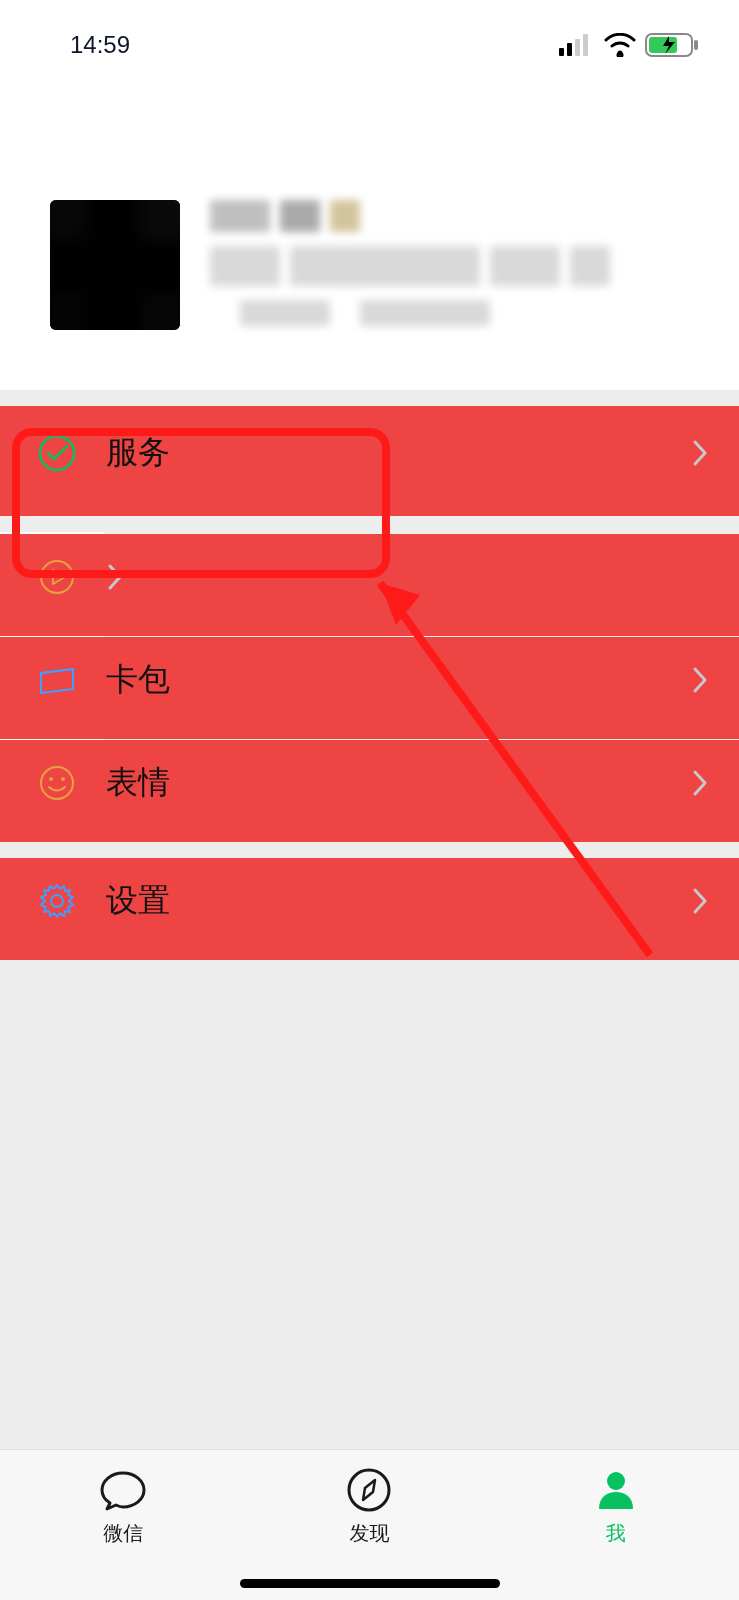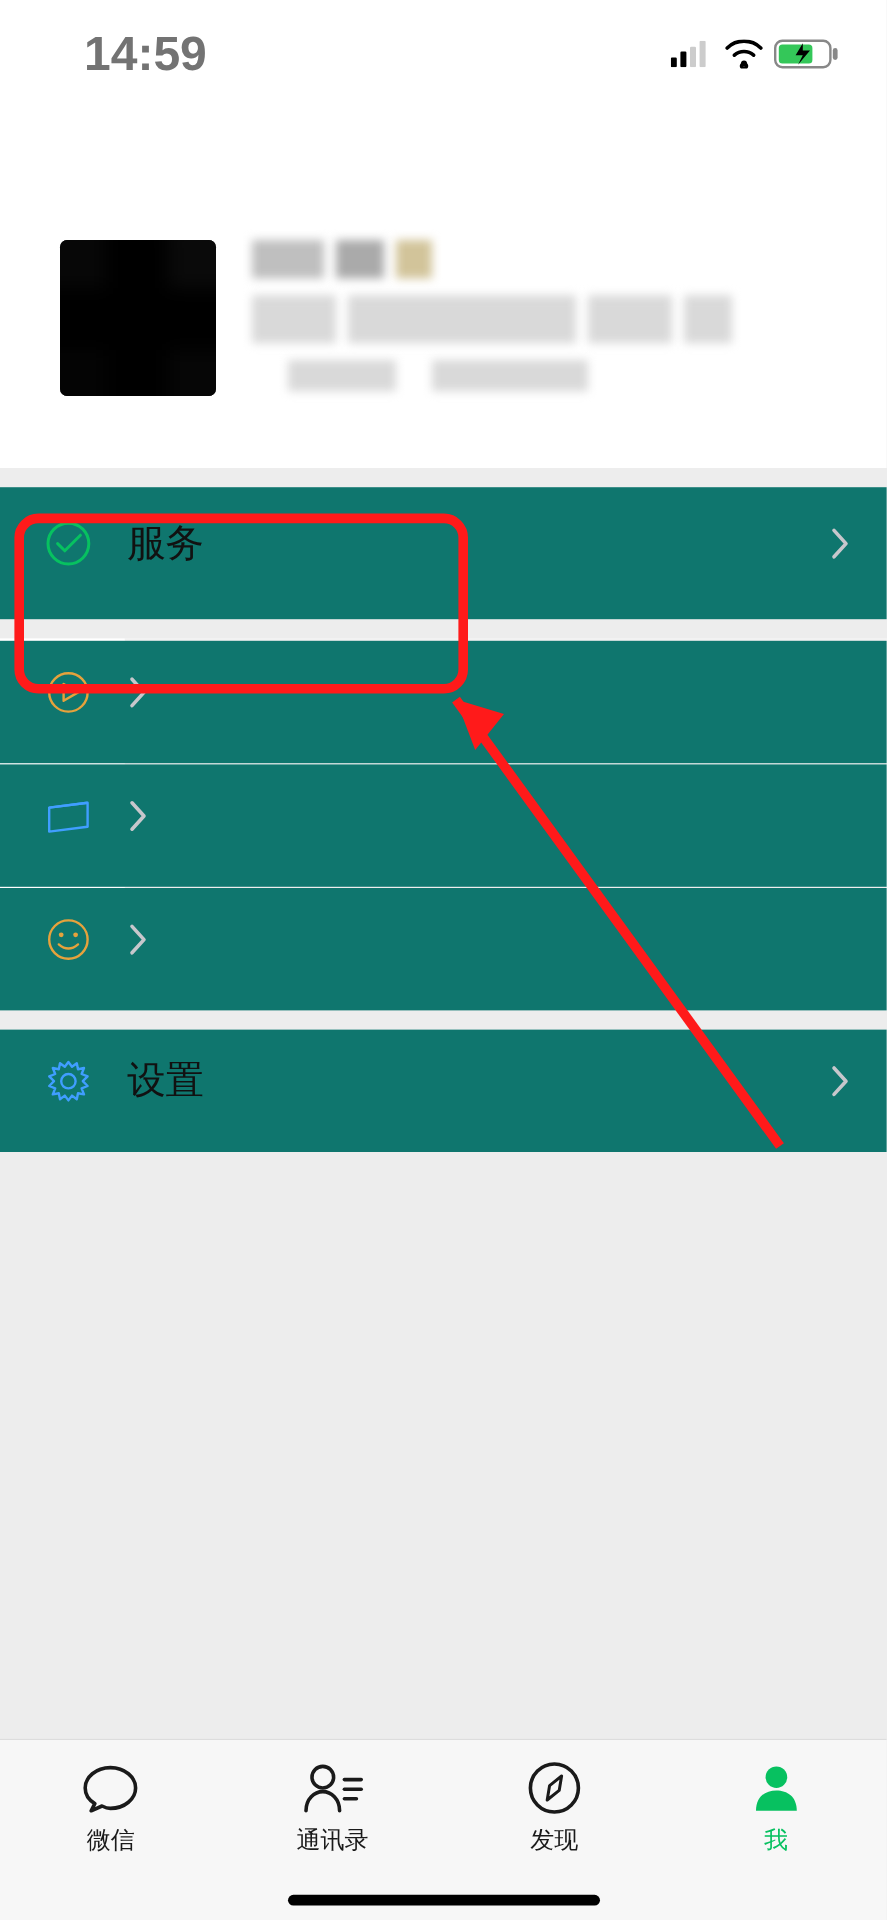--- a/index.html
+++ b/index.html
@@ -13,23 +13,23 @@
     }
     .status-bar {
       height: 90px;
       background: #fff;
       display: flex;
       align-items: center;
       justify-content: space-between;
       padding: 0 40px 0 70px;
     }
     .status-time {
-      font-size: 40px;
-      font-weight: 700;
-      color: #737373;
+      font-size: 24px;
+      font-weight: 400;
+      color: #0f172a;
     }
     .status-icons {
       display: flex;
       align-items: center;
       gap: 8px;
     }
     .profile-section {
       background: #fff;
       padding: 110px 30px 50px 50px;
       display: flex;
@@ -63,21 +63,21 @@
       gap: 10px;
     }
     .pix-block { background: #d9d9d9; height: 100%; filter: blur(4px); }
     .section-gap { height: 16px; background: #ededed; }
     .menu-group { background: #fff; }
     .menu-item {
       display: flex;
       align-items: center;
       padding: 0 30px 16px 36px;
       height: 102px;
-      background: #0f766e;
+      background: #ef4444;
       position: relative;
     }
     .menu-icon {
       width: 42px;
       height: 42px;
       margin-right: 28px;
       display: flex;
       align-items: center;
       justify-content: center;
     }
@@ -220,35 +220,37 @@
   </div>
   <div class="menu-sep"></div>
 
   <div class="menu-item">
     <div class="menu-icon">
       <svg width="40" height="34" viewBox="0 0 40 34">
           <path d="M4 10 L36 6 L36 26 L4 30 Z" stroke="#409eff" stroke-width="2" fill="none" stroke-linejoin="round"></path>
           <line x1="4" y1="10" x2="36" y2="6" stroke="#409eff" stroke-width="2"></line>
         </svg>
     </div>
+    <div class="menu-label">卡包</div>
     <svg class="chevron" width="18" height="30" viewBox="0 0 18 30">
         <path d="M4 4 L14 15 L4 26" stroke="#c7c7cc" stroke-width="3" fill="none" stroke-linecap="round" stroke-linejoin="round"></path>
       </svg>
   </div>
   <div class="menu-sep"></div>
 
   <div class="menu-item">
     <div class="menu-icon">
       <svg width="38" height="38" viewBox="0 0 38 38">
           <circle cx="19" cy="19" r="16" stroke="#e6a23c" stroke-width="2" fill="none"></circle>
           <circle cx="13" cy="15" r="2" fill="#e6a23c"></circle>
           <circle cx="25" cy="15" r="2" fill="#e6a23c"></circle>
           <path d="M11 23 Q19 30 27 23" stroke="#e6a23c" stroke-width="2" fill="none" stroke-linecap="round"></path>
         </svg>
     </div>
+    <div class="menu-label">表情</div>
     <svg class="chevron" width="18" height="30" viewBox="0 0 18 30">
         <path d="M4 4 L14 15 L4 26" stroke="#c7c7cc" stroke-width="3" fill="none" stroke-linecap="round" stroke-linejoin="round"></path>
       </svg>
   </div>
 </div>
 
 <div class="section-gap"></div>
 
 <div class="menu-group">
   <div class="menu-item">
@@ -275,32 +277,20 @@
   <div class="nav-item">
     <div class="nav-icon">
       <svg width="50" height="46" viewBox="0 0 50 46">
           <path d="M25 6 C13 6 4 14 4 23 C4 28 7 33 12 36 L9 42 L18 38 C20 39 22 40 25 40 C37 40 46 32 46 23 C46 14 37 6 25 6 Z" stroke="#1a1a1a" stroke-width="3" fill="none" stroke-linejoin="round"></path>
         </svg>
     </div>
     <div class="nav-label">微信</div>
   </div>
   <div class="nav-item">
     <div class="nav-icon">
-      <svg width="52" height="46" viewBox="0 0 52 46">
-          <circle cx="18" cy="14" r="9" stroke="#1a1a1a" stroke-width="3" fill="none"></circle>
-          <path d="M4 42 C4 32 11 26 18 26 C25 26 32 32 32 42" stroke="#1a1a1a" stroke-width="3" fill="none" stroke-linecap="round"></path>
-          <line x1="36" y1="16" x2="50" y2="16" stroke="#1a1a1a" stroke-width="3" stroke-linecap="round"></line>
-          <line x1="36" y1="24" x2="50" y2="24" stroke="#1a1a1a" stroke-width="3" stroke-linecap="round"></line>
-          <line x1="36" y1="32" x2="46" y2="32" stroke="#1a1a1a" stroke-width="3" stroke-linecap="round"></line>
-        </svg>
-    </div>
-    <div class="nav-label">通讯录</div>
-  </div>
-  <div class="nav-item">
-    <div class="nav-icon">
       <svg width="48" height="48" viewBox="0 0 48 48">
           <circle cx="24" cy="24" r="20" stroke="#1a1a1a" stroke-width="3" fill="none"></circle>
           <path d="M30 14 L20 22 L18 34 L28 26 Z" stroke="#1a1a1a" stroke-width="2.5" fill="none" stroke-linejoin="round"></path>
         </svg>
     </div>
     <div class="nav-label">发现</div>
   </div>
   <div class="nav-item active">
     <div class="nav-icon">
       <svg width="46" height="46" viewBox="0 0 46 46">

